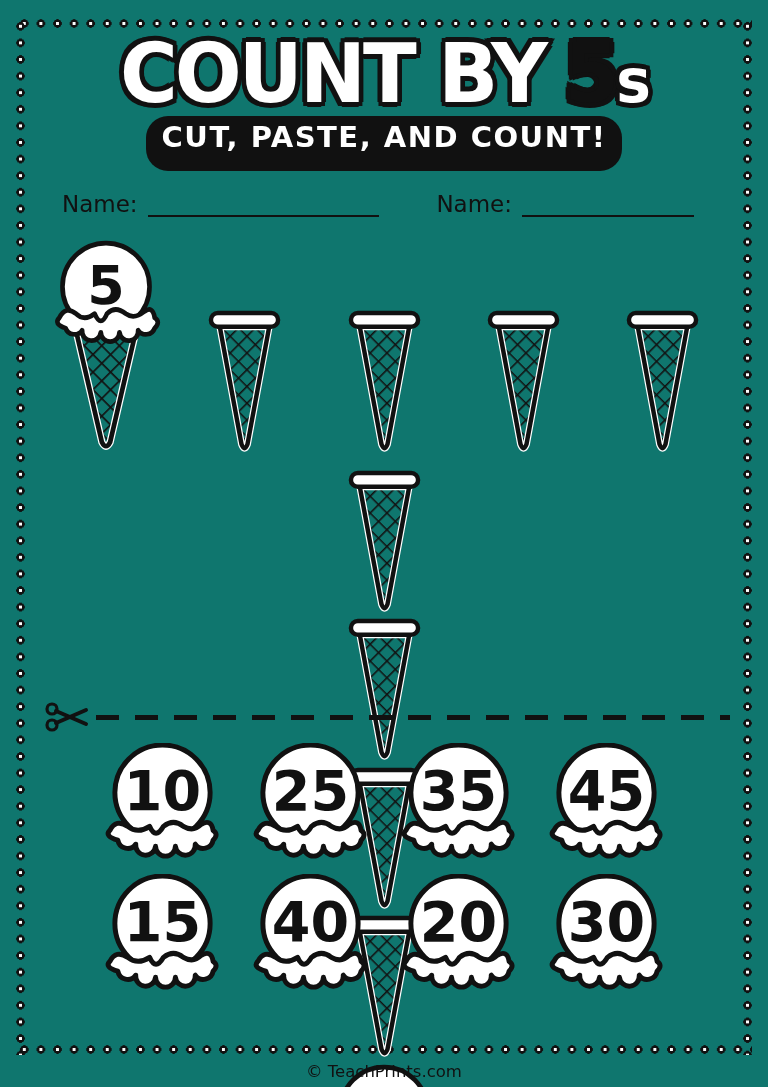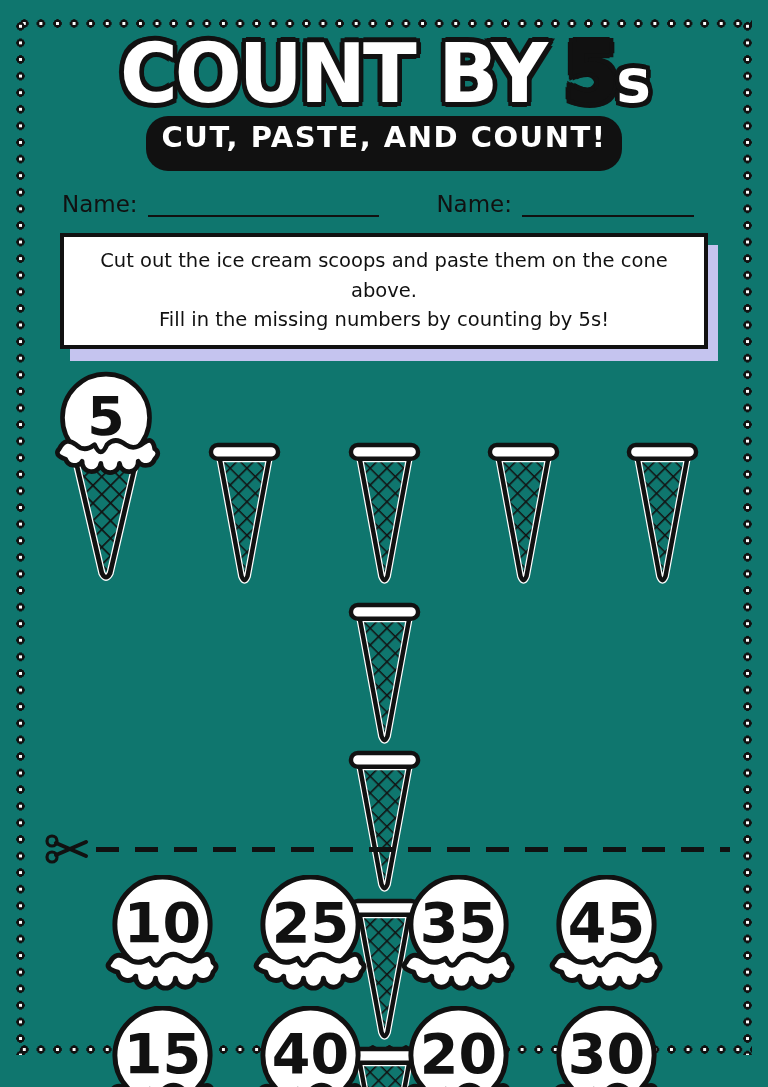--- a/index.html
+++ b/index.html
@@ -202,24 +202,20 @@
     <div class="fields">
       <span class="field-label">Name:</span>
       <span class="field-line line-name"></span>
       <span class="spacer"></span>
       <span class="date-group">
         <span class="field-label">Name:</span>
         <span class="field-line line-date"></span>
       </span>
     </div>
 
-    <div class="instruction-box">
-      <div>Cut out the ice cream scoops and paste them on the cone above.</div>
-      <div>Fill in the missing numbers by counting by 5s!</div>
-    </div>
 
     <div class="cone-row">
       <div class="cone-slot">
         <svg class="scooped-svg" viewBox="0 0 110 212">
           <use href="#scoop-cone-g"></use>
           <text x="55" y="63" font-size="52" text-anchor="middle">5</text>
         </svg>
       </div>
       <div class="cone-slot">
           <svg class="cone-svg" viewBox="0 0 80 150">
@@ -312,13 +308,14 @@
           <text x="65" y="68" font-size="56" text-anchor="middle">20</text>
         </svg>
       <svg class="scoop-card-svg" viewBox="0 0 130 122">
           <use href="#scoop-card-g"></use>
           <text x="65" y="68" font-size="56" text-anchor="middle">30</text>
         </svg>
     </div>
 
   </div>
 
+  <div class="footer">© TeachPrints.com</div>
 </div>
 
 </body></html>

